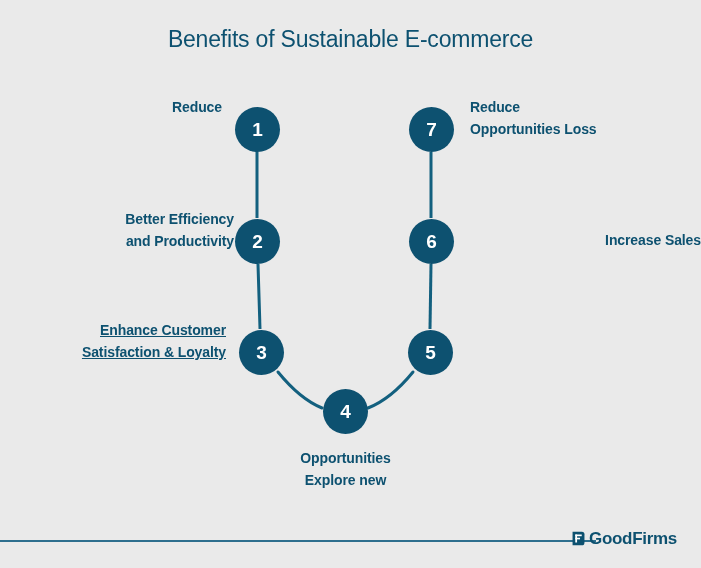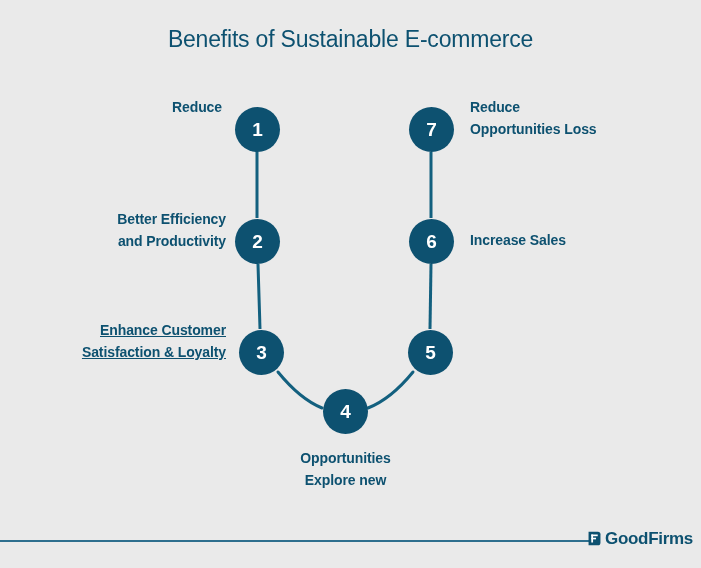--- a/index.html
+++ b/index.html
@@ -77,21 +77,21 @@
   .footer-rule {
     position: absolute;
     left: 0;
     top: 540px;
     width: 596px;
     height: 2px;
     background: #2e6f8e;
   }
   .brand {
     position: absolute;
-    right: 8px;
+    right: 24px;
     top: 530px;
     display: flex;
     align-items: center;
     gap: 2px;
   }
   .brand-mark {
     width: 17px;
     height: 17px;
     flex: 0 0 auto;
   }
@@ -125,21 +125,21 @@
   <div class="node" style="left:235px; top:107px;">
     <span>1</span>
   </div>
   <div class="label right-align" style="left:0px; top:97px; width:222px;">
     <div>Reduce</div>
   </div>
 
   <div class="node" style="left:235px; top:219px;">
     <span>2</span>
   </div>
-  <div class="label right-align" style="left:4px; top:209px; width:222px;">
+  <div class="label right-align" style="left:12px; top:209px; width:222px;">
     <div>Better Efficiency</div>
     <div>and Productivity</div>
   </div>
 
   <div class="node" style="left:239px; top:330px;">
     <span>3</span>
   </div>
   <div class="label right-align" style="left:0px; top:320px; width:226px;text-decoration:underline;">
     <div>Enhance Customer</div>
     <div>Satisfaction &amp; Loyalty</div>
@@ -153,21 +153,21 @@
     <div>Explore new</div>
   </div>
 
   <div class="node" style="left:408px; top:330px;">
     <span>5</span>
   </div>
 
   <div class="node" style="left:409px; top:219px;">
     <span>6</span>
   </div>
-  <div class="label left-align" style="left:470px; top:230px; width:231px;">
+  <div class="label left-align" style="left:470px; top:230px; width:231px;text-align:right;">
     <div>Increase Sales</div>
   </div>
 
   <div class="node" style="left:409px; top:107px;">
     <span>7</span>
   </div>
   <div class="label left-align" style="left:470px; top:97px; width:231px;">
     <div>Reduce</div>
     <div>Opportunities Loss</div>
   </div>

